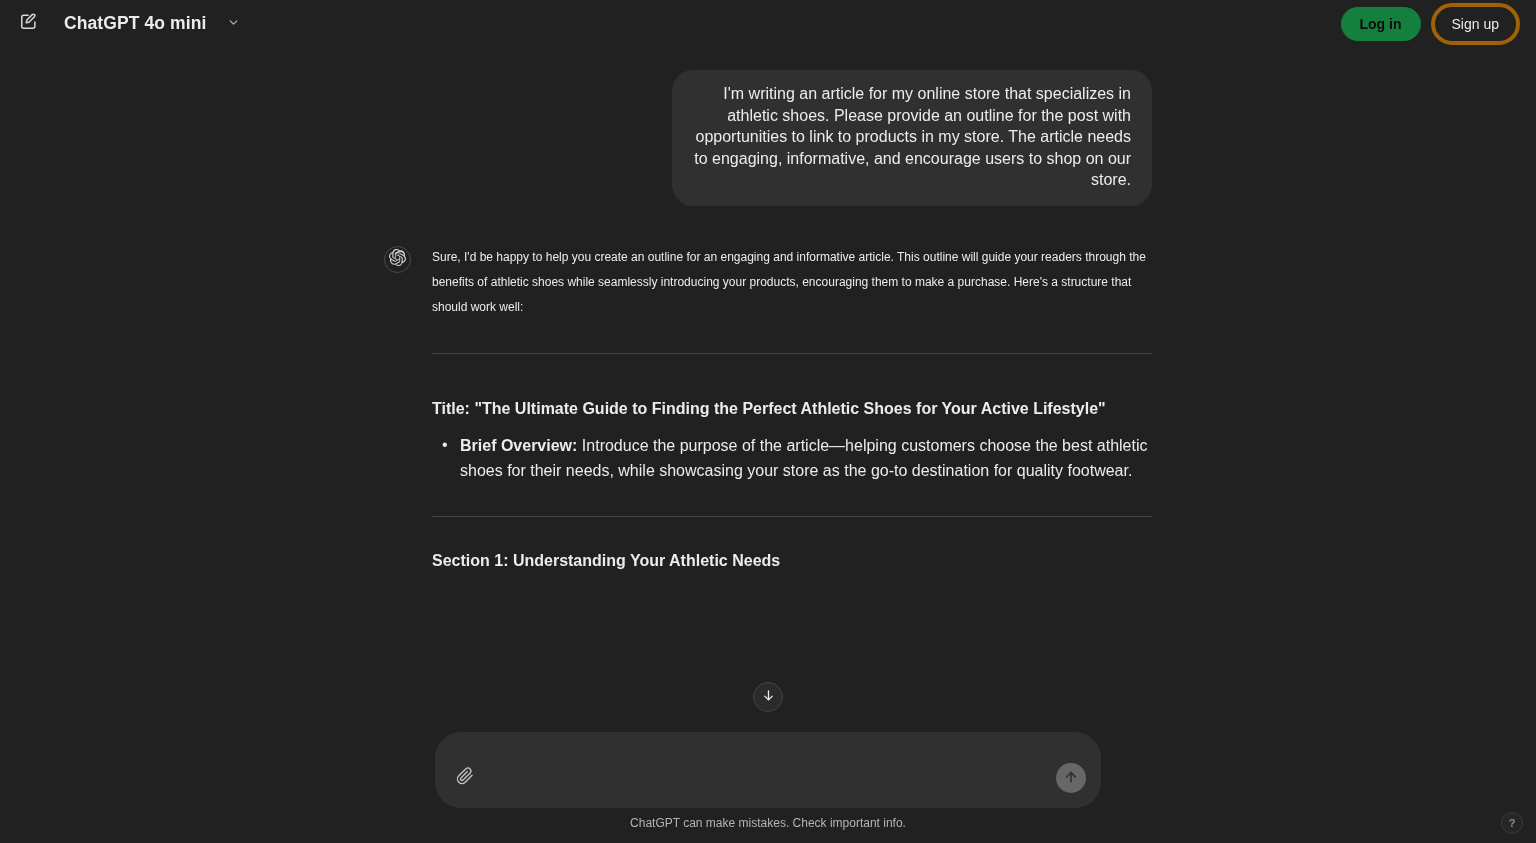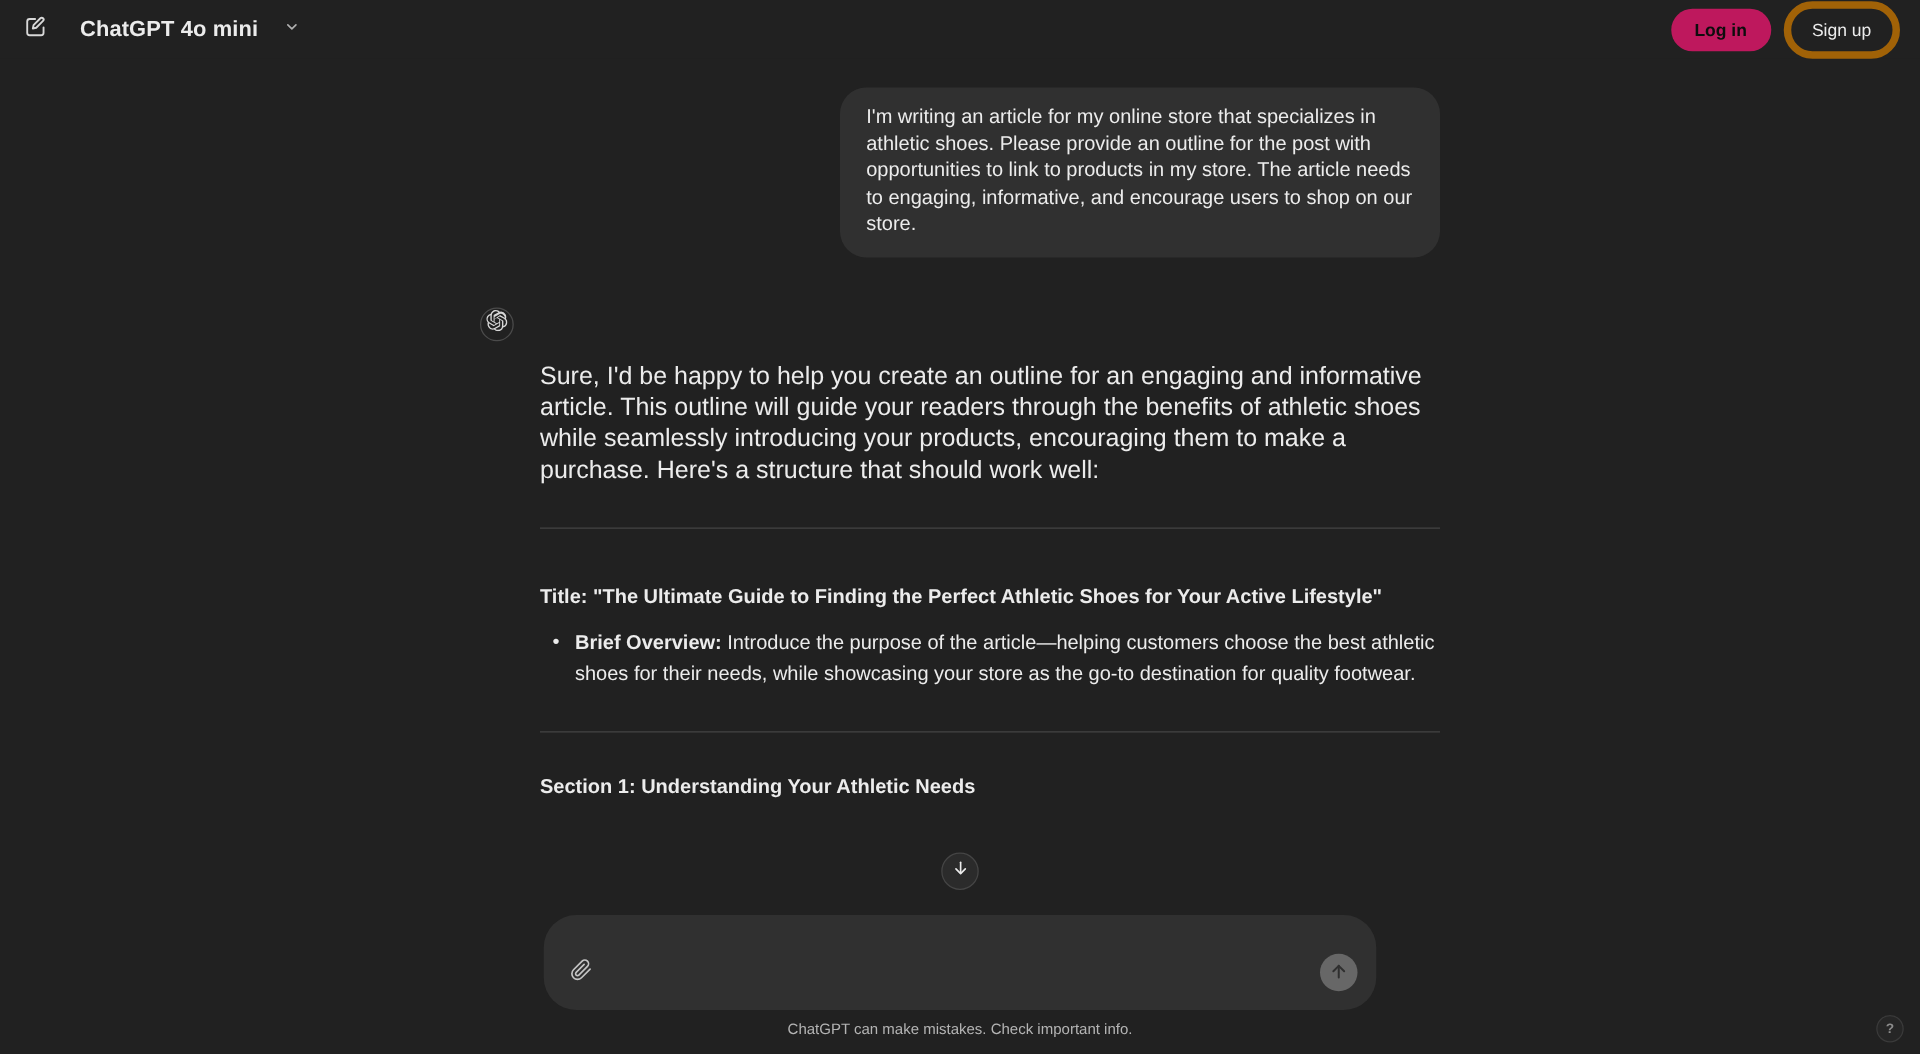--- a/index.html
+++ b/index.html
@@ -30,58 +30,58 @@
   .model-name {
     font-size: 17.5px; font-weight: 600; color: #ececec;
     letter-spacing: .1px; white-space: nowrap;
   }
   .chev { display: block; }
   .header-right {
     margin-left: auto; display: flex; align-items: center;
     gap: 10px; margin-right: 16px;
   }
   .btn-login {
-    background: #be185d; color: #0d0d0d; border: none;
+    background: #15803d; color: #0d0d0d; border: none;
     font-size: 14px; font-weight: 600; border-radius: 999px;
     padding: 9px 19px; cursor: pointer;
     font-family: "Liberation Sans", sans-serif;
   }
   .btn-signup {
     background: transparent; color: #ececec;
-    border: 6px solid #a16207;
+    border: 4px solid #a16207;
     font-size: 14px; font-weight: 500; border-radius: 999px;
     padding: 9px 17px; cursor: pointer;
     font-family: "Liberation Sans", sans-serif;
   }
 
   
   .scroll-area {
     position: absolute; top: 47px; left: 0;
     width: 1536px; height: 731px; overflow: hidden;
   }
   .thread { width: 768px; margin: 0 auto; padding-top: 23px; }
 
-  .user-row { display: flex; justify-content: flex-end; }
+  .user-row { display: flex; justify-content: flex-end; text-align: right; }
   .user-bubble {
     background: #303030; border-radius: 21px;
     padding: 13px 21px 15px 21px;
     max-width: 480px;
     font-size: 16px; line-height: 21.5px; color: #ececec;
   }
 
   .assistant-row { display: flex; margin-top: 39px; }
   .avatar {
     width: 27px; height: 27px; flex: 0 0 27px;
     border: 1px solid #4b4b4b; border-radius: 50%;
     display: flex; align-items: center; justify-content: center;
     margin-top: 1px;
   }
   .assistant-body { margin-left: 21px; flex: 1; }
   .assistant-body p {
-    font-size: 20px; line-height: 25px; color: #ececec; margin-top: 44px;
+    font-size: 12px; line-height: 25px; color: #ececec;
   }
   hr.rule {
     border: none; border-top: 1px solid #444; margin: 33px 0 0 0;
   }
   .md-title, .md-sub {
     font-size: 16px; font-weight: 700; color: #ececec;
     line-height: 22px;
   }
   .md-title { margin-top: 44px; }
   .md-sub { margin-top: 17px; }

